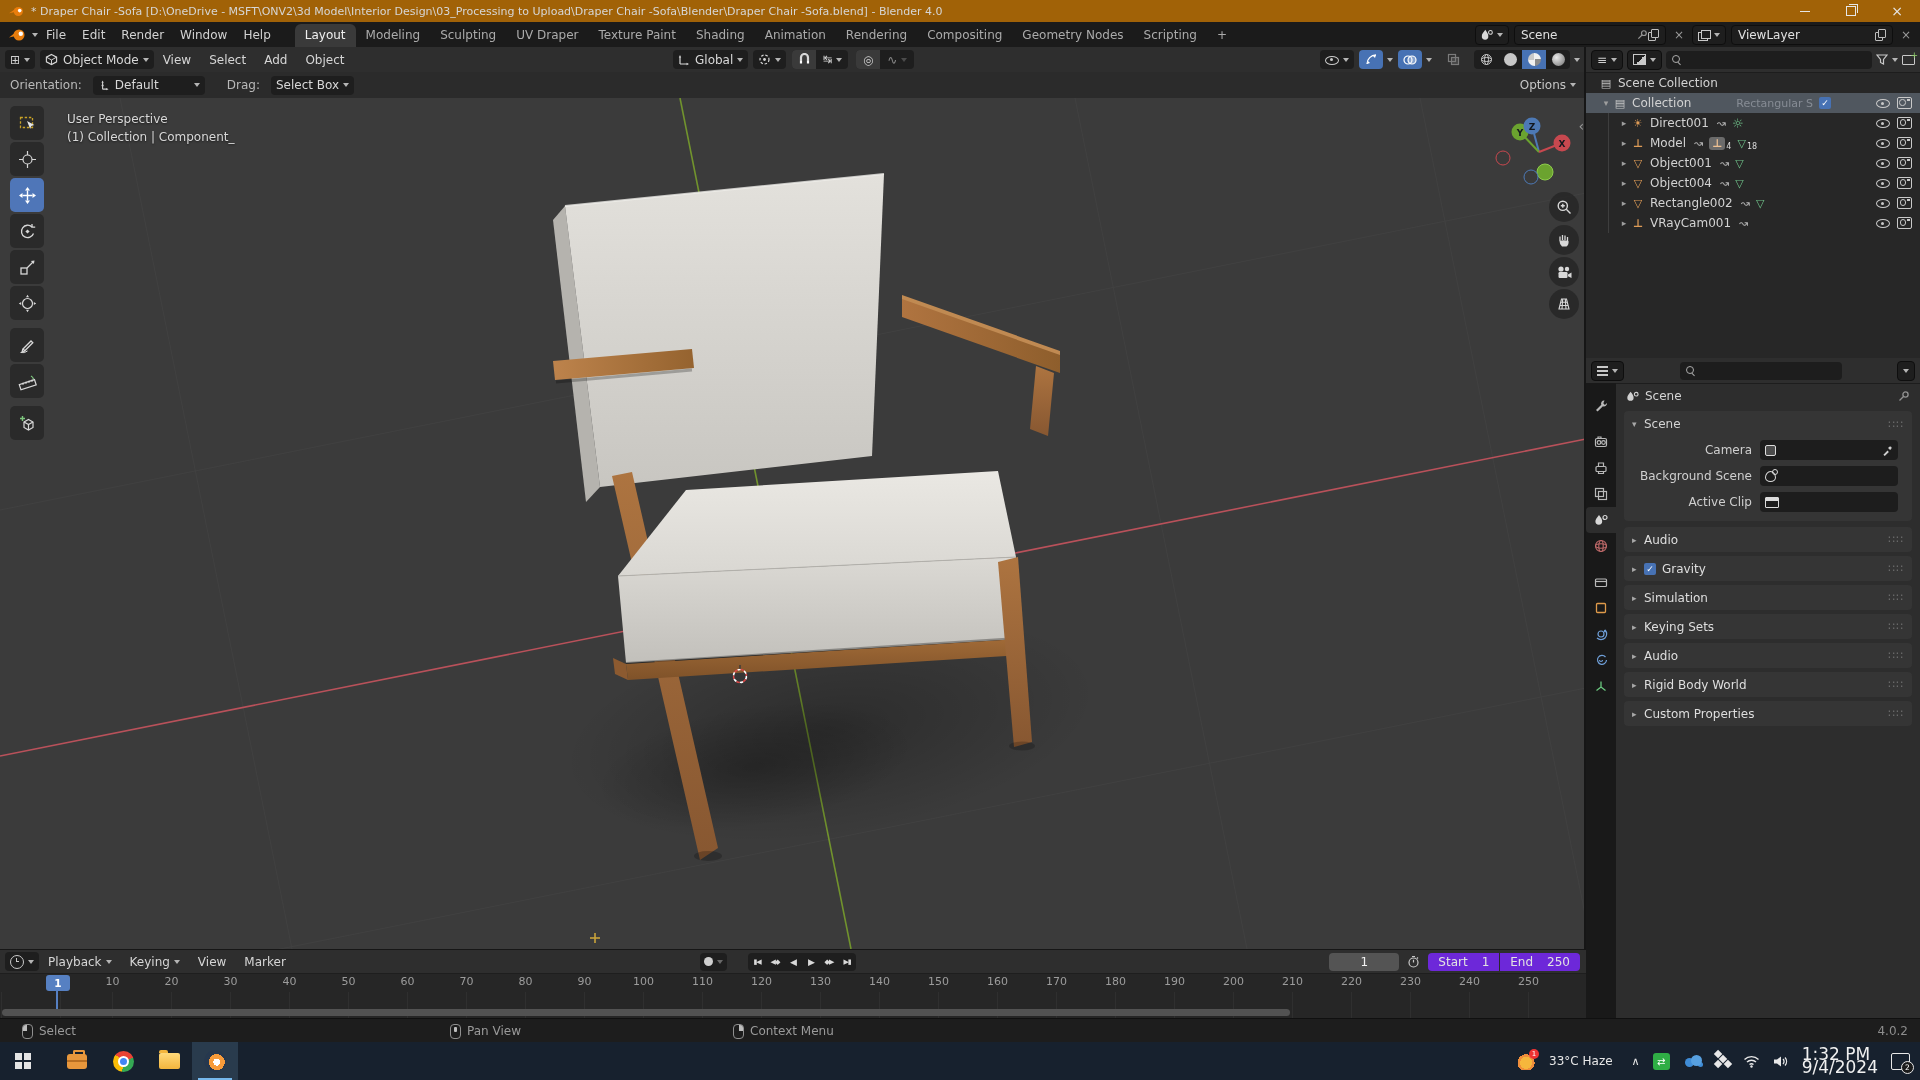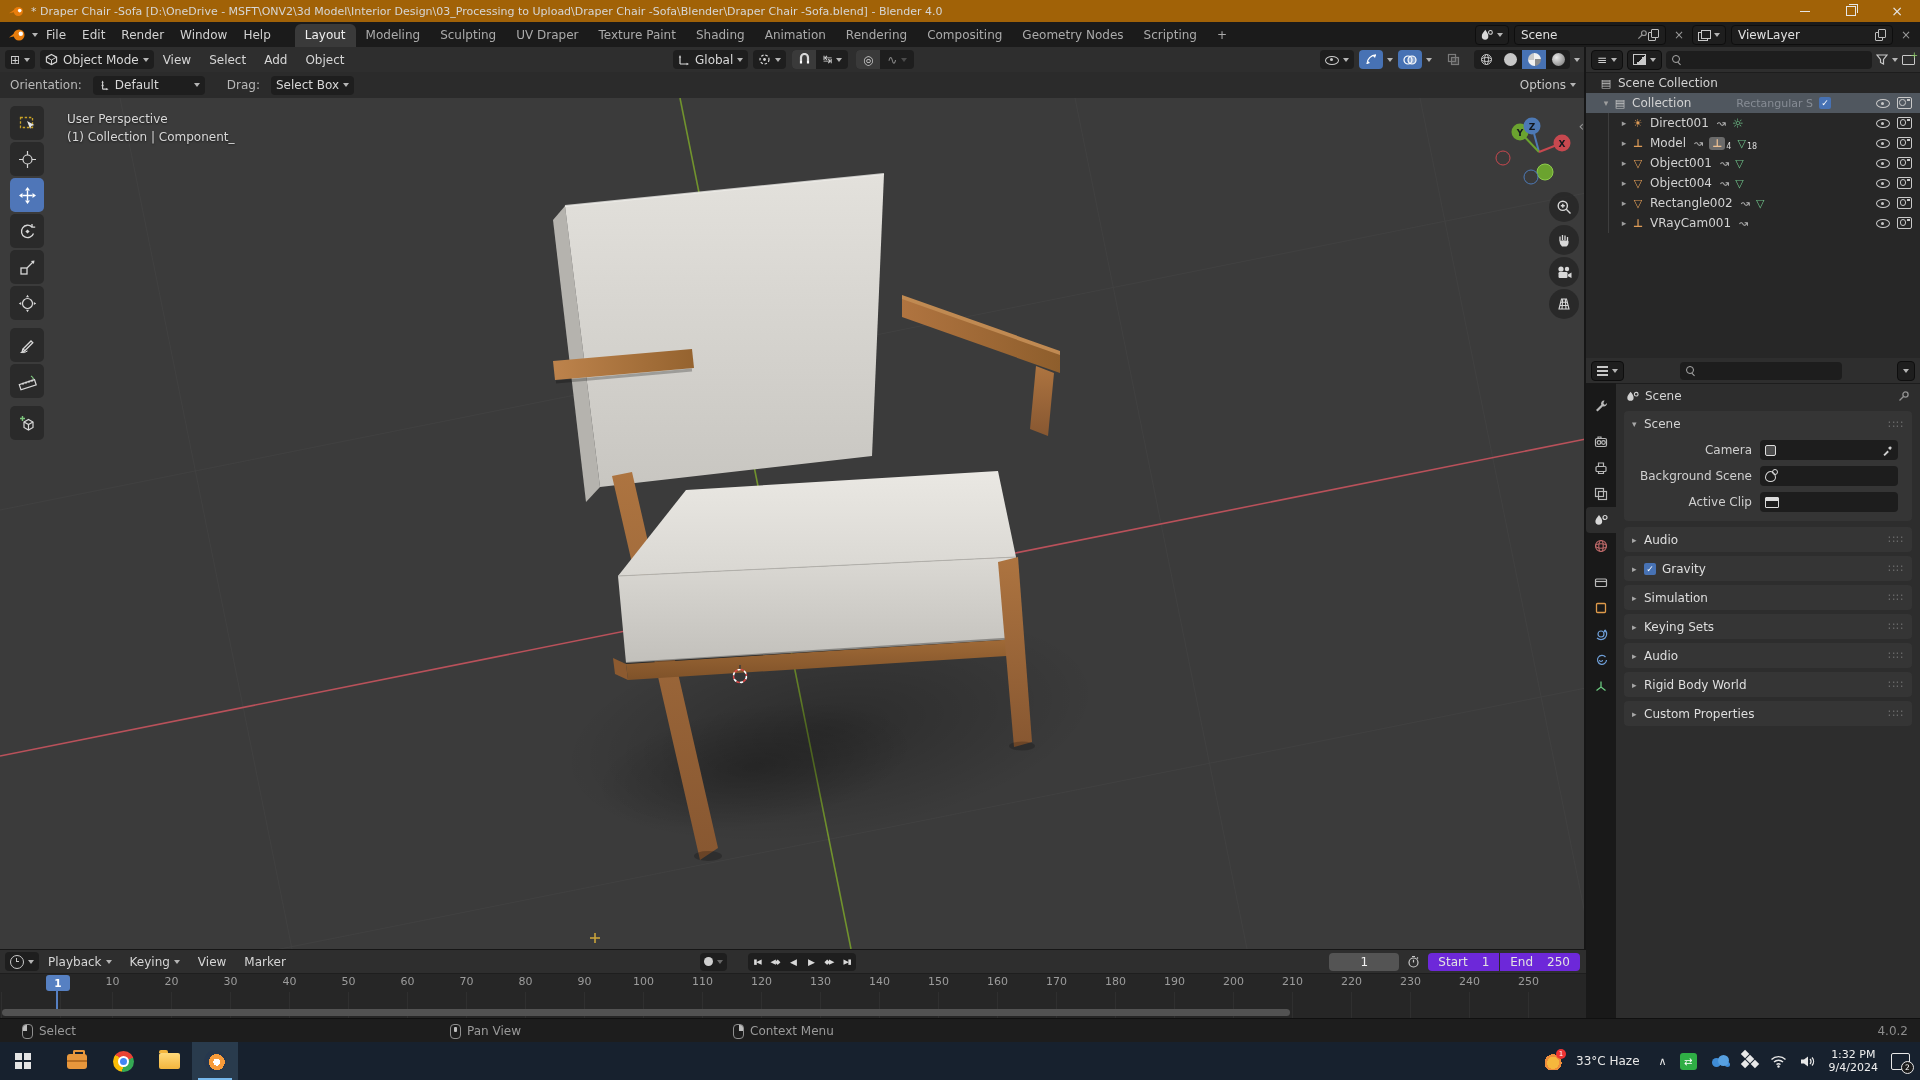--- a/index.html
+++ b/index.html
@@ -183,21 +183,21 @@
   .i-folder::before{content:"";position:absolute;left:0;top:-3px;width:9px;height:3px;background:#f3b53d;border-radius:2px 2px 0 0;}
   .i-blender{width:22px;height:22px;border-radius:50%;background:radial-gradient(circle at 58% 55%,#ffffff 0 3.5px,#f79b3a 3.5px 8px,#26384e 8px);}
   .tb-tray{margin-left:auto;display:flex;align-items:center;gap:13px;padding-right:10px;}
   .i-sun{width:18px;height:18px;background:radial-gradient(circle at 45% 60%,#f6b73c 0 6px,#ef8e3b 6px 8.5px,transparent 8.5px);position:relative;}
   .badge{position:absolute;right:-3px;top:-3px;width:10px;height:10px;background:#e33; border-radius:50%;color:#fff;font-size:7px;display:flex;align-items:center;justify-content:center;}
   .i-remote{width:17px;height:17px;background:#2fae45;border-radius:3px;color:#fff;font-size:10px;display:flex;align-items:center;justify-content:center;}
   .i-cloud{width:20px;height:12px;position:relative;}
   .i-cloud::before{content:"";position:absolute;left:2px;top:3px;width:9px;height:9px;background:#3f8cd6;border-radius:50%;}
   .i-cloud::after{content:"";position:absolute;left:8px;top:0;width:11px;height:11px;background:#57a0e0;border-radius:50%;box-shadow:4px 4px 0 -3px #3f8cd6;}
   .i-dbx{width:6px;height:6px;background:#e8e8e8;transform:rotate(45deg);box-shadow:-7px 0 #e8e8e8,7px 0 #e8e8e8,0 7px #e8e8e8;margin:0 4px 4px;}
-  .tb-clock{text-align:center;font-size:11px;line-height:13px;color:#f0f0f0;}
+  .tb-clock{text-align:left;font-size:17px;line-height:13px;color:#f0f0f0;}
   .i-notif{width:17px;height:15px;border:1.4px solid #e8e8e8;border-radius:2px;position:relative;}
   .i-notif .badge{background:#1c1c1c;border:1px solid #e8e8e8;right:-5px;bottom:-5px;top:auto;font-size:7.5px;width:11px;height:11px;}
 
   .hdrlabel{color:#c6c6c6;}
   .glyph{font-size:12px;color:#cfcfcf;}
 </style>
 </head>
 <body>
 
 <div class="screen">

